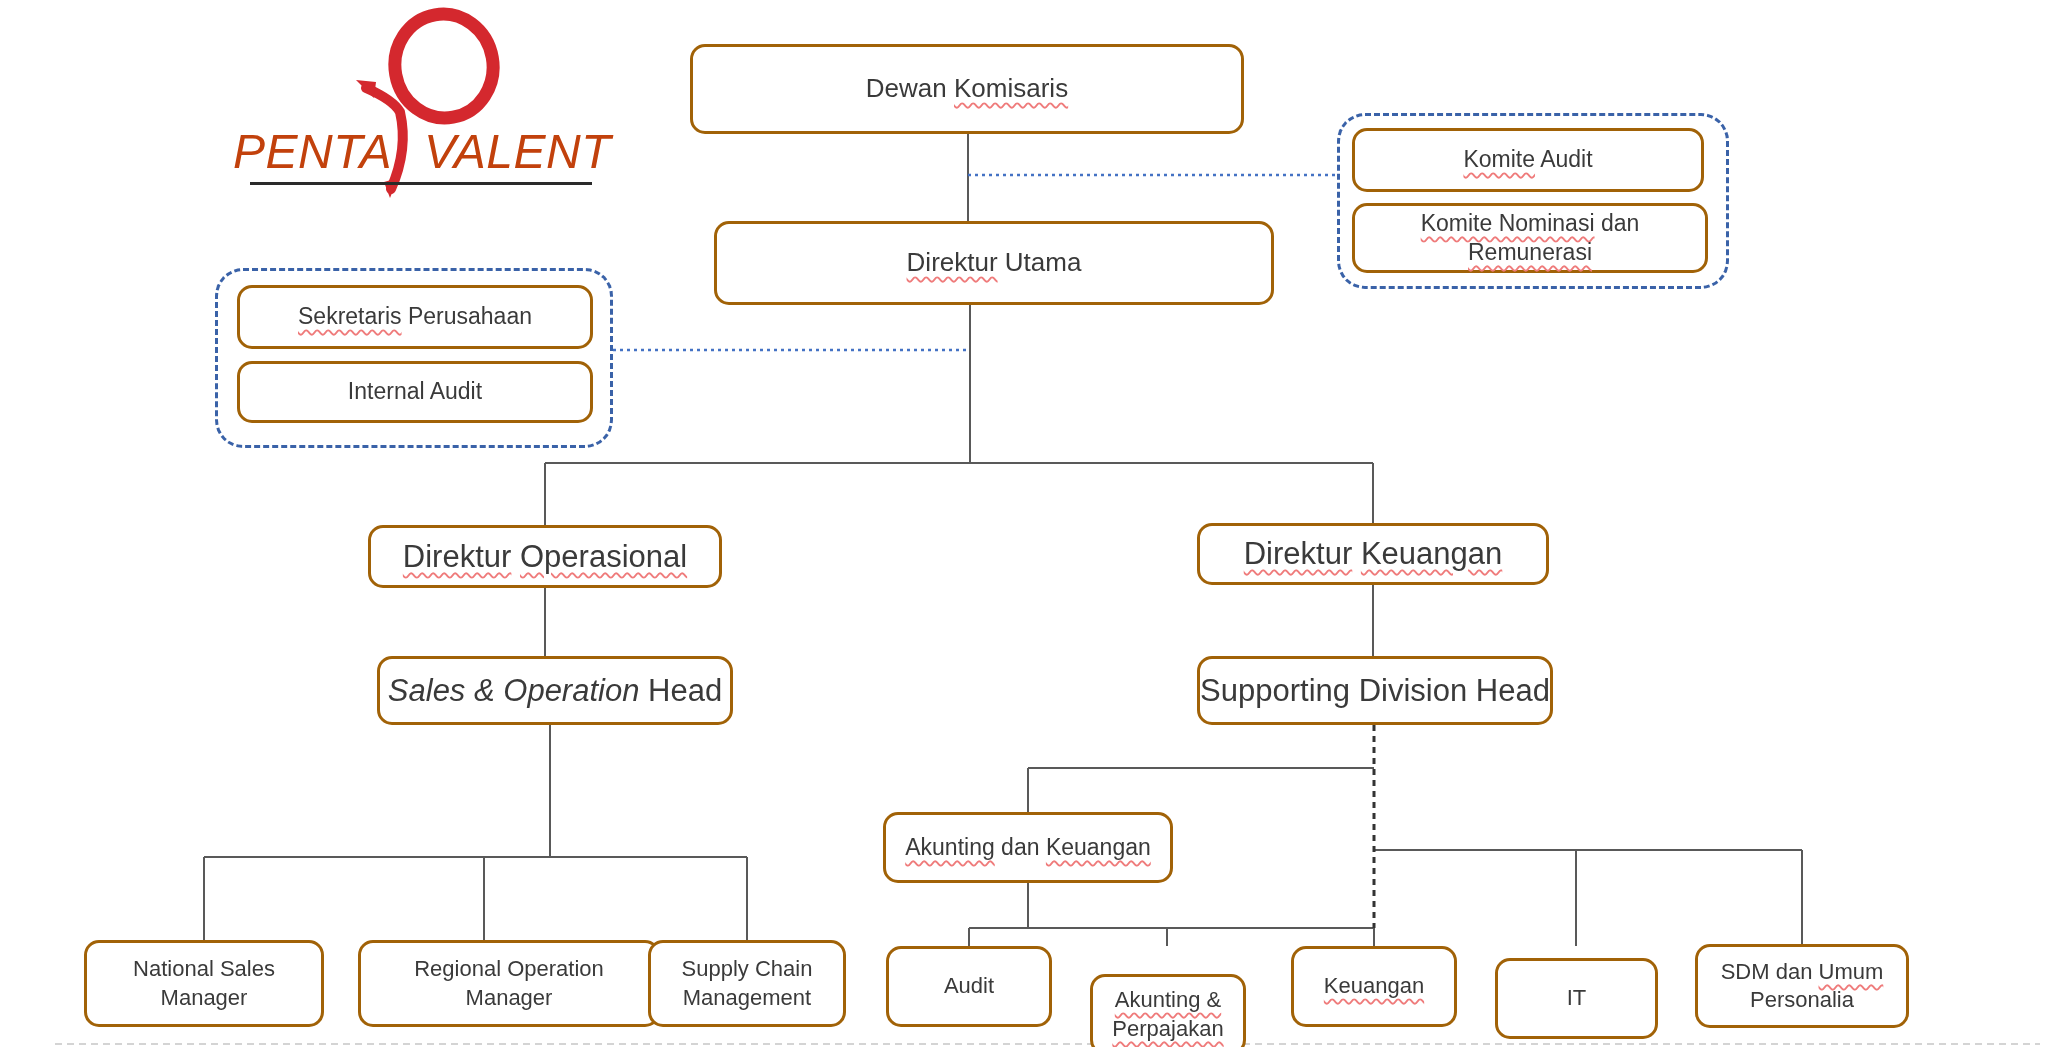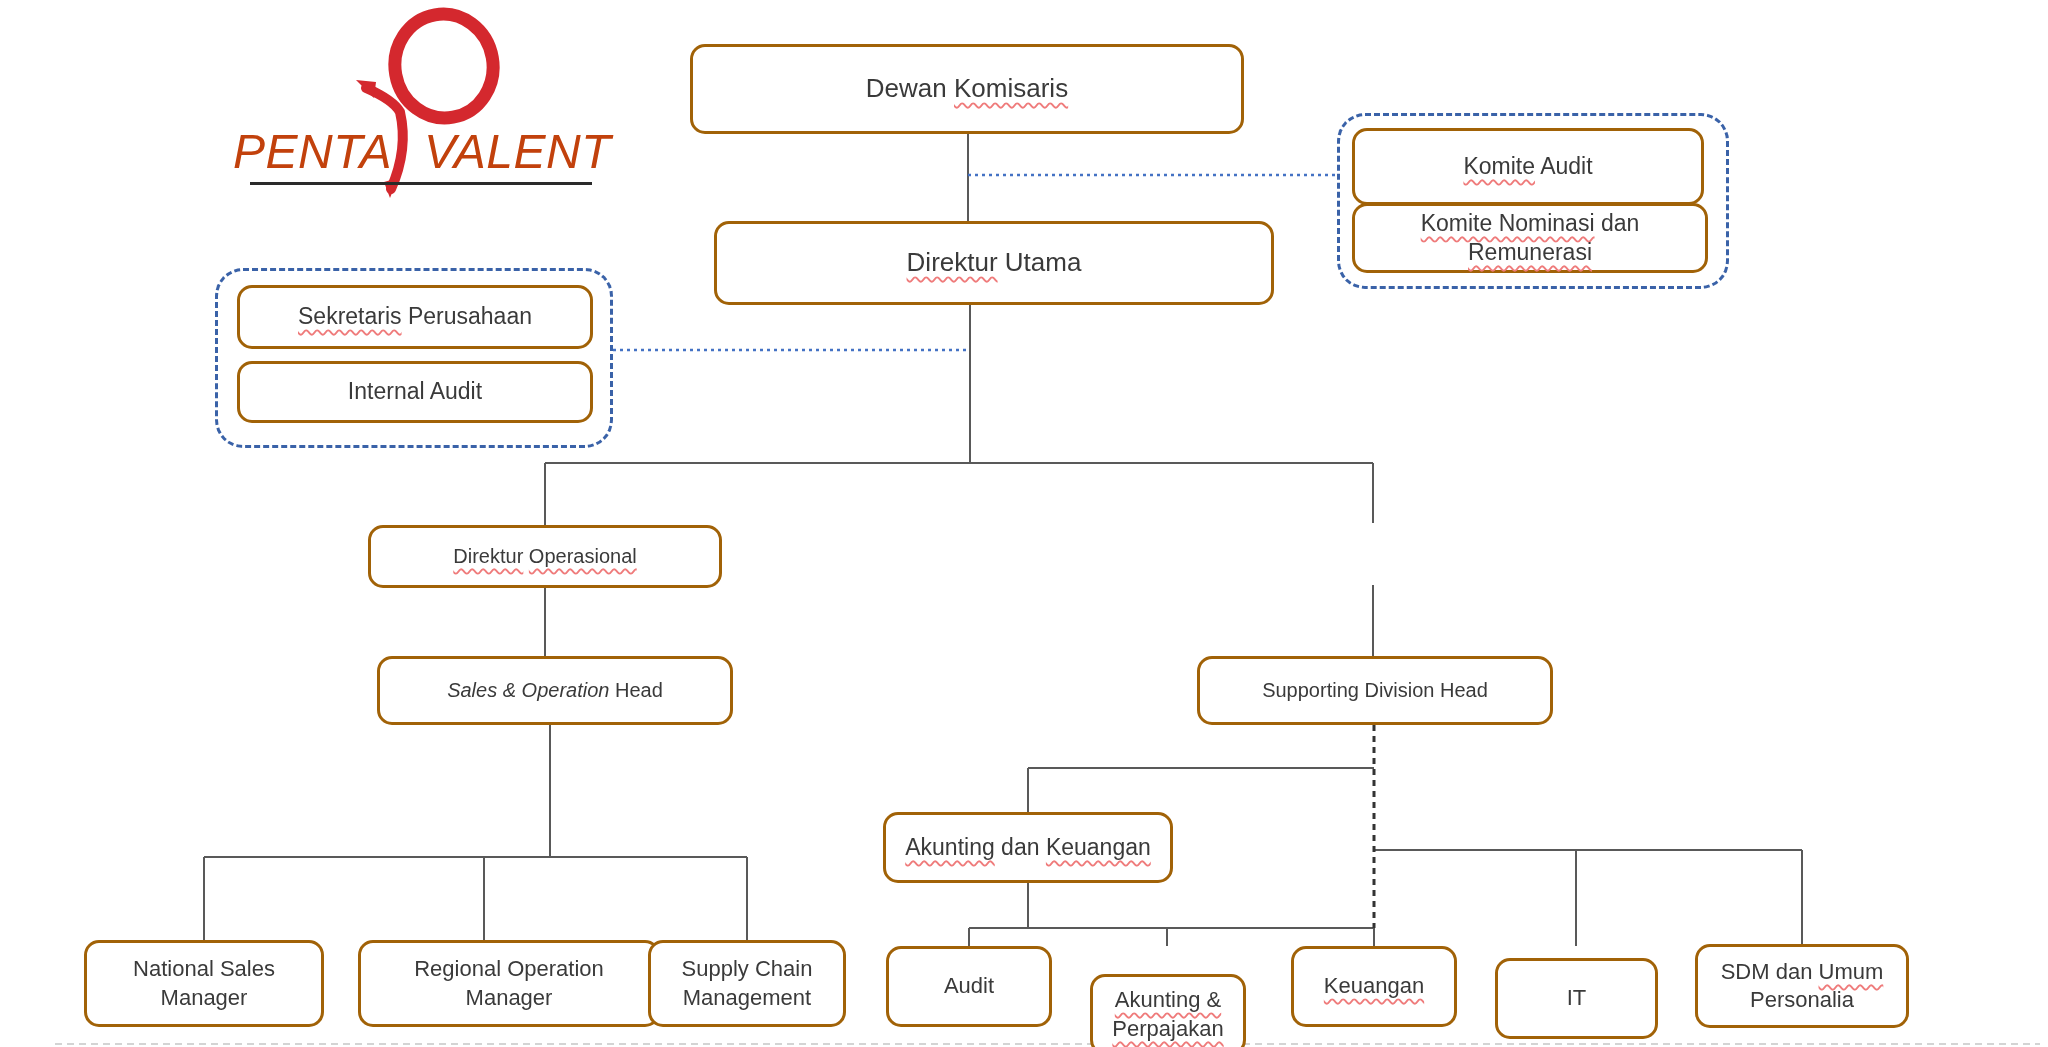--- a/index.html
+++ b/index.html
@@ -14,21 +14,21 @@
     position:absolute;z-index:3;box-sizing:border-box;background:#ffffff;
     border:3px solid #a16207;border-radius:15px;
     display:flex;flex-direction:column;align-items:center;justify-content:center;
     text-align:center;line-height:1.28;color:#3a3a3a;
   }
   .group{
     position:absolute;z-index:2;box-sizing:border-box;background:#ffffff;
     border:3px dashed #3a62a8;border-radius:28px;
   }
   .line{white-space:pre;}
-  .fs26{font-size:26px;} .fs24{font-size:20px;} .fs23{font-size:23px;} .fs22{font-size:22px;}
+  .fs26{font-size:26px;} .fs24{font-size:31px;} .fs23{font-size:23px;} .fs22{font-size:22px;}
   .sq{
     text-decoration:underline;text-decoration-style:wavy;
     text-decoration-color:#ef7b7b;text-decoration-thickness:2px;text-underline-offset:5px;
   }
   .itseg{font-style:italic;}
   
   .logo{position:absolute;left:248px;top:6px;width:348px;height:192px;z-index:4;}
   .brand-row{
     position:absolute;left:0;right:0;top:118px;display:flex;justify-content:center;gap:32px;
     font-size:48px;font-style:italic;font-weight:400;letter-spacing:0.5px;color:#c2410c;
@@ -96,41 +96,44 @@
   <div class="group" style="left:215px;top:268px;width:398px;height:180px;"></div>
 
   <div class="node fs26" style="left:690px;top:44px;width:554px;height:90px;">
     <div class="line"><span>Dewan </span><span class="sq">Komisaris</span></div>
   </div>
 
   <div class="node fs26" style="left:690px;top:221px;width:560px;height:84px;margin-left:24px;">
     <div class="line"><span class="sq">Direktur</span><span> Utama</span></div>
   </div>
 
-  <div class="node fs23" style="left:1352px;top:128px;width:352px;height:77px;">
+  <div class="node fs23" style="left:1352px;top:128px;width:352px;height:64px;">
     <div class="line"><span class="sq">Komite</span><span> Audit</span></div>
   </div>
 
   <div class="node fs23" style="left:1352px;top:203px;width:356px;height:70px;">
     <div class="line"><span class="sq">Komite Nominasi</span><span> dan</span></div>
     <div class="line"><span class="sq">Remunerasi</span></div>
   </div>
 
   <div class="node fs23" style="left:237px;top:285px;width:356px;height:64px;">
     <div class="line"><span class="sq">Sekretaris</span><span> Perusahaan</span></div>
   </div>
 
   <div class="node fs23" style="left:237px;top:361px;width:356px;height:62px;">
     <div class="line"><span>Internal Audit</span></div>
   </div>
 
   <div class="node fs24" style="left:368px;top:525px;width:354px;height:63px;">
     <div class="line"><span class="sq">Direktur</span><span> </span><span class="sq">Operasional</span></div>
   </div>
 
+  <div class="node fs24" style="left:1197px;top:523px;width:352px;height:62px;">
+    <div class="line"><span class="sq">Direktur</span><span> </span><span class="sq">Keuangan</span></div>
+  </div>
 
   <div class="node fs24" style="left:377px;top:656px;width:356px;height:69px;">
     <div class="line"><span class="itseg">Sales &amp; Operation</span><span> Head</span></div>
   </div>
 
   <div class="node fs24" style="left:1197px;top:656px;width:356px;height:69px;">
     <div class="line"><span>Supporting Division Head</span></div>
   </div>
 
   <div class="node fs23" style="left:883px;top:812px;width:290px;height:71px;">

